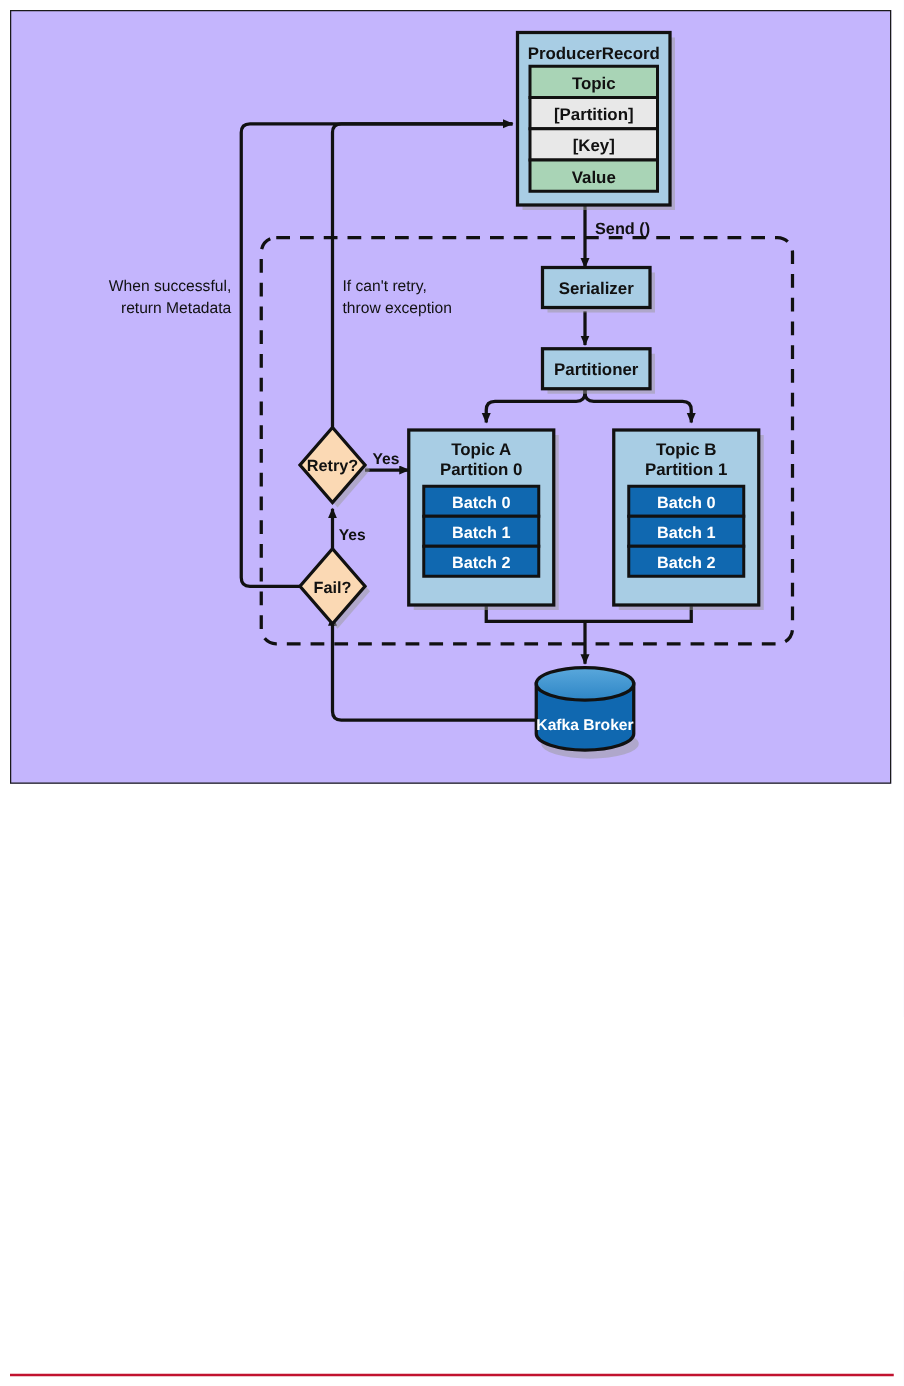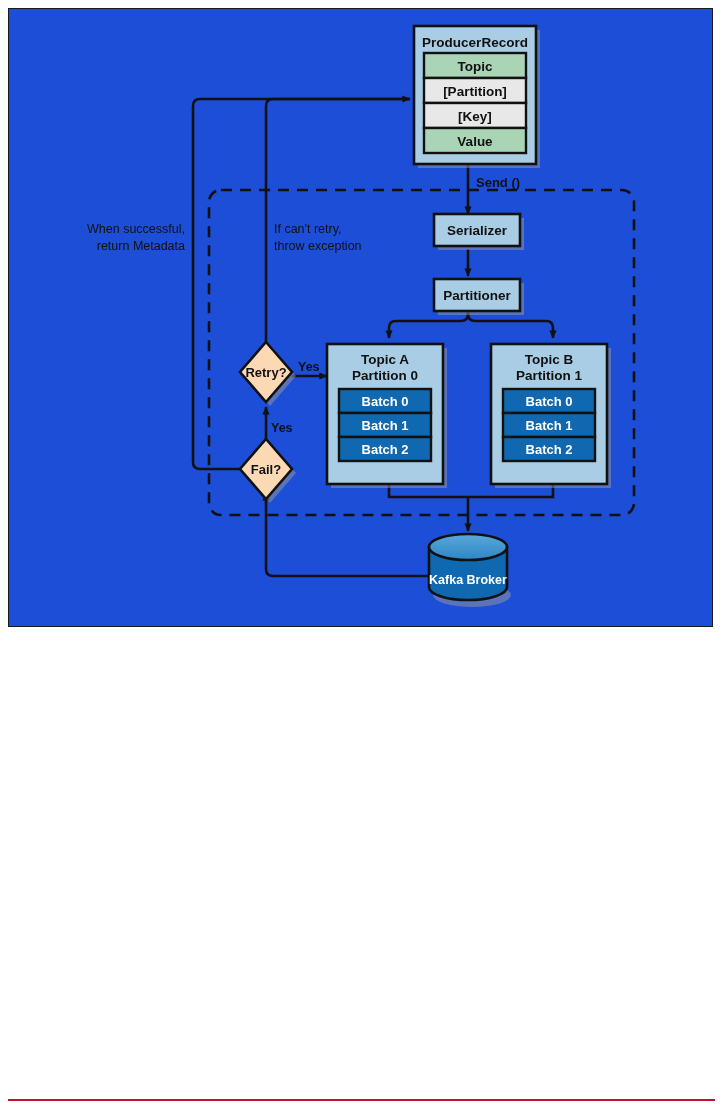--- a/index.html
+++ b/index.html
@@ -15,21 +15,21 @@
     overflow: hidden;
   }
   #figure-frame {
     position: absolute;
     left: 8px;
     top: 8px;
     width: 705px;
     height: 619px;
     border: 1.5px solid #1a1a1a;
     box-sizing: border-box;
-    background: #1d4ed8;
+    background: #c4b5fd;
   }
   #diagram-svg {
     position: absolute;
     left: 0;
     top: 0;
   }
   #bottom-rule {
     position: absolute;
     left: 8px;
     top: 1099px;

